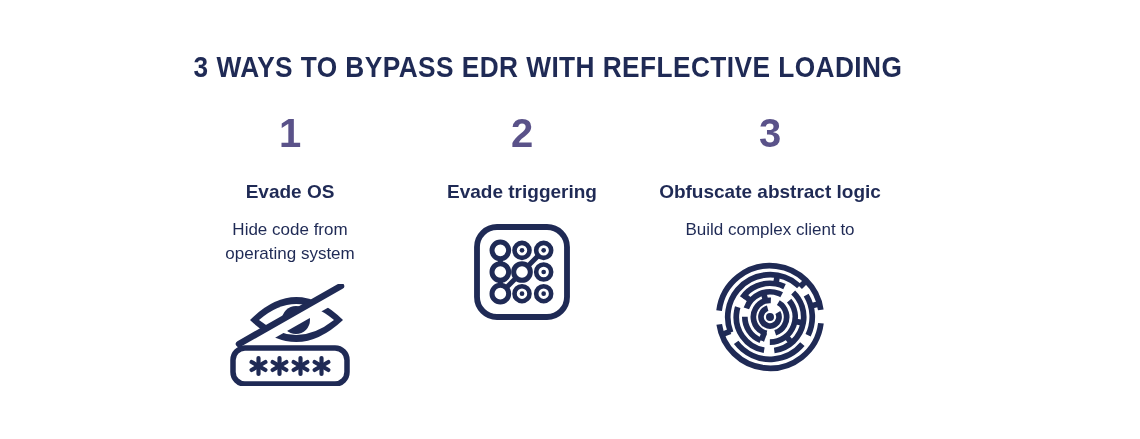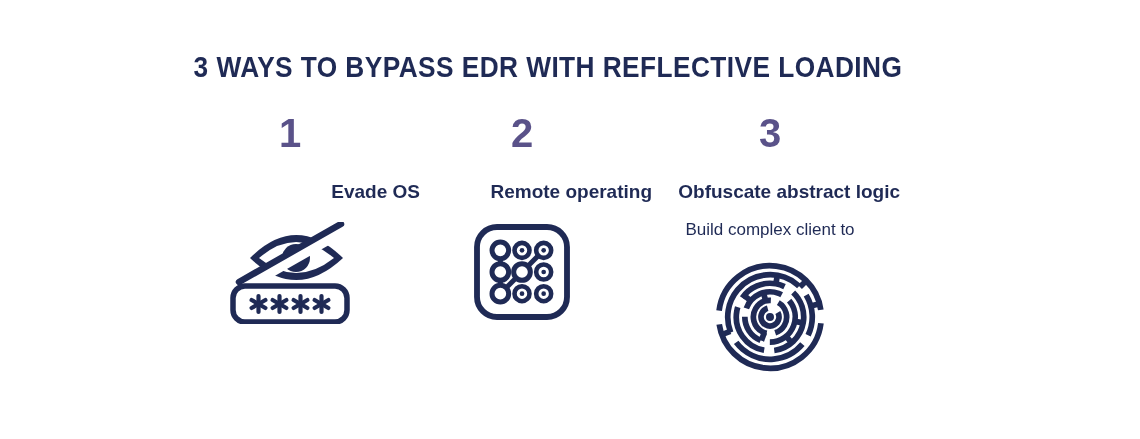--- a/index.html
+++ b/index.html
@@ -53,21 +53,20 @@
     font-weight: bold;
     color: var(--purple);
   }
   .heading {
     margin-top: 24px;
     font-size: 19px;
     line-height: 24px;
     font-weight: bold;
     color: var(--navy);
     white-space: nowrap;
-    text-align: right;
   }
   .desc {
     margin-top: 14px;
     font-size: 17px;
     line-height: 24px;
     color: var(--navy);
   }
   .icon-wrap {
     margin-top: 18px;
     height: 106px;
@@ -83,20 +82,24 @@
 
 <div class="canvas">
 
   <div class="title">
     <span class="squeeze">3 WAYS TO BYPASS EDR WITH REFLECTIVE LOADING</span>
   </div>
 
   <div class="col c1">
     <div class="num">1</div>
     <div class="heading">Evade OS</div>
+    <div class="desc">
+      <div>Hide code from</div>
+      <div>operating system</div>
+    </div>
     <div class="icon-wrap">
       <svg width="120" height="102" viewBox="0 0 120 102" fill="none" aria-hidden="true">
 
         <path d="M20,36 Q66,-10 113,36 Q66,80 20,36 Z" fill="currentColor"></path>
         <path d="M29,36 Q66,4 104,36 Q66,66 29,36 Z" fill="#ffffff"></path>
 
         <circle cx="66" cy="36" r="14" fill="currentColor"></circle>
 
         <line x1="12" y1="65" x2="114" y2="7" stroke="#ffffff" stroke-width="13"></line>
         <line x1="9" y1="60" x2="111" y2="2" stroke="currentColor" stroke-width="6.5" stroke-linecap="round"></line>
@@ -116,21 +119,21 @@
           <line x1="91.5" y1="74" x2="91.5" y2="90"></line>
           <line x1="84.6" y1="78" x2="98.4" y2="86"></line>
           <line x1="84.6" y1="86" x2="98.4" y2="78"></line>
         </g>
       </svg>
     </div>
   </div>
 
   <div class="col c2">
     <div class="num">2</div>
-    <div class="heading">Remote operating</div>
+    <div class="heading">Evade triggering</div>
     <div class="icon-wrap">
       <svg width="110" height="100" viewBox="0 0 120 120" fill="none" aria-hidden="true">
         <rect x="6" y="6" width="108" height="108" rx="24" stroke="currentColor" stroke-width="7"></rect>
 
         <line x1="34" y1="34" x2="34" y2="86" stroke="currentColor" stroke-width="6"></line>
         <line x1="34" y1="86" x2="86" y2="34" stroke="currentColor" stroke-width="6"></line>
 
         <circle cx="34" cy="34" r="10" fill="#ffffff" stroke="currentColor" stroke-width="6"></circle>
         <circle cx="34" cy="60" r="10" fill="#ffffff" stroke="currentColor" stroke-width="6"></circle>
         <circle cx="34" cy="86" r="10" fill="#ffffff" stroke="currentColor" stroke-width="6"></circle>

